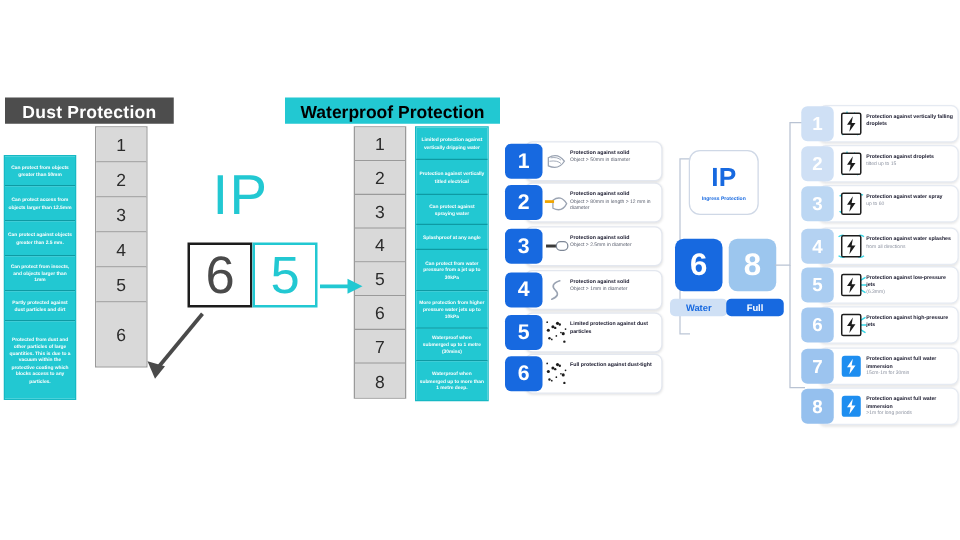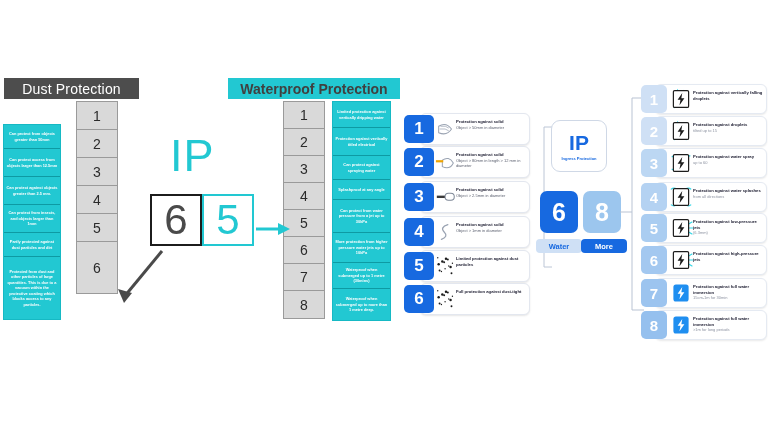--- a/index.html
+++ b/index.html
@@ -10,21 +10,21 @@
   }
   .stage{position:absolute;left:0;top:0;width:768px;height:432px;}
 
   
   .abs{position:absolute;}
 
   
   #dust-banner{
     left:4px;top:78px;width:135px;height:21px;
     background:#4d4d4d;color:#ffffff;
-    font-size:14px;font-weight:normal;letter-spacing:.2px;
+    font-size:14px;font-weight:bold;letter-spacing:.2px;
     display:flex;align-items:center;justify-content:center;
   }
   #dust-desc-col{left:3px;top:124px;width:58px;border:1px solid #16b9c4;box-sizing:border-box;}
   .dust-desc{
     background:#22c8d2;color:#ffffff;
     font-size:3.9px;line-height:1.42;font-weight:bold;
     text-align:center;padding:3px 2px;
     border-bottom:1px solid #0e9aa3;box-sizing:border-box;
     display:flex;align-items:center;justify-content:center;
   }
@@ -33,21 +33,21 @@
   .dust-num{
     background:#d9d9d9;color:#2b2b2b;font-size:14px;
     text-align:center;border-bottom:1px solid #9a9a9a;
     display:flex;align-items:center;justify-content:center;box-sizing:border-box;
   }
   .dust-num:last-child{border-bottom:none;}
 
   
   #water-banner{
     left:228px;top:78px;width:172px;height:21px;
-    background:#22c8d2;color:#404040;
+    background:#22c8d2;color:#000000;
     font-size:14px;font-weight:bold;
     display:flex;align-items:center;justify-content:center;
   }
   #water-num-col{left:283px;top:101px;width:42px;border:1px solid #9a9a9a;box-sizing:border-box;}
   .water-num{
     background:#d9d9d9;color:#2b2b2b;font-size:14px;
     text-align:center;border-bottom:1px solid #9a9a9a;
     display:flex;align-items:center;justify-content:center;box-sizing:border-box;
   }
   .water-num:last-child{border-bottom:none;}
@@ -290,21 +290,21 @@
     <path d="M22 150 L14 150 L14 10 L22 10" stroke="#bcc6d6" stroke-width="1" fill="none"></path>
   </svg>
 
   <div class="abs" id="ipcard">
     <div id="ipcard-ip">IP</div>
     <div id="ipcard-sub">Ingress Protection</div>
   </div>
   <div class="abs" id="solids-box">6</div>
   <div class="abs" id="water-box">8</div>
   <div class="abs" id="solids-lbl">Water</div>
-  <div class="abs" id="water-lbl">More</div>
+  <div class="abs" id="water-lbl">Full</div>
 
   <div id="water-list-root">
       <div class="wrow" style="top: 84px;">
         <div class="wcard"></div>
         <div class="wbadge" style="background: rgb(207, 224, 245);">1</div>
         <div class="wico">
           <svg viewBox="0 0 28 26" width="24" height="22">
             <path d="M10 1 q1.6 2 0 3.2 q-1.6 -1.2 0 -3.2z" fill="#35d6e6"></path>
             <path d="M17 2 q1.6 2 0 3.2 q-1.6 -1.2 0 -3.2z" fill="#35d6e6"></path>
             <path d="M6 21 q1.6 2 0 3.2 q-1.6 -1.2 0 -3.2z" fill="#35d6e6"></path>

